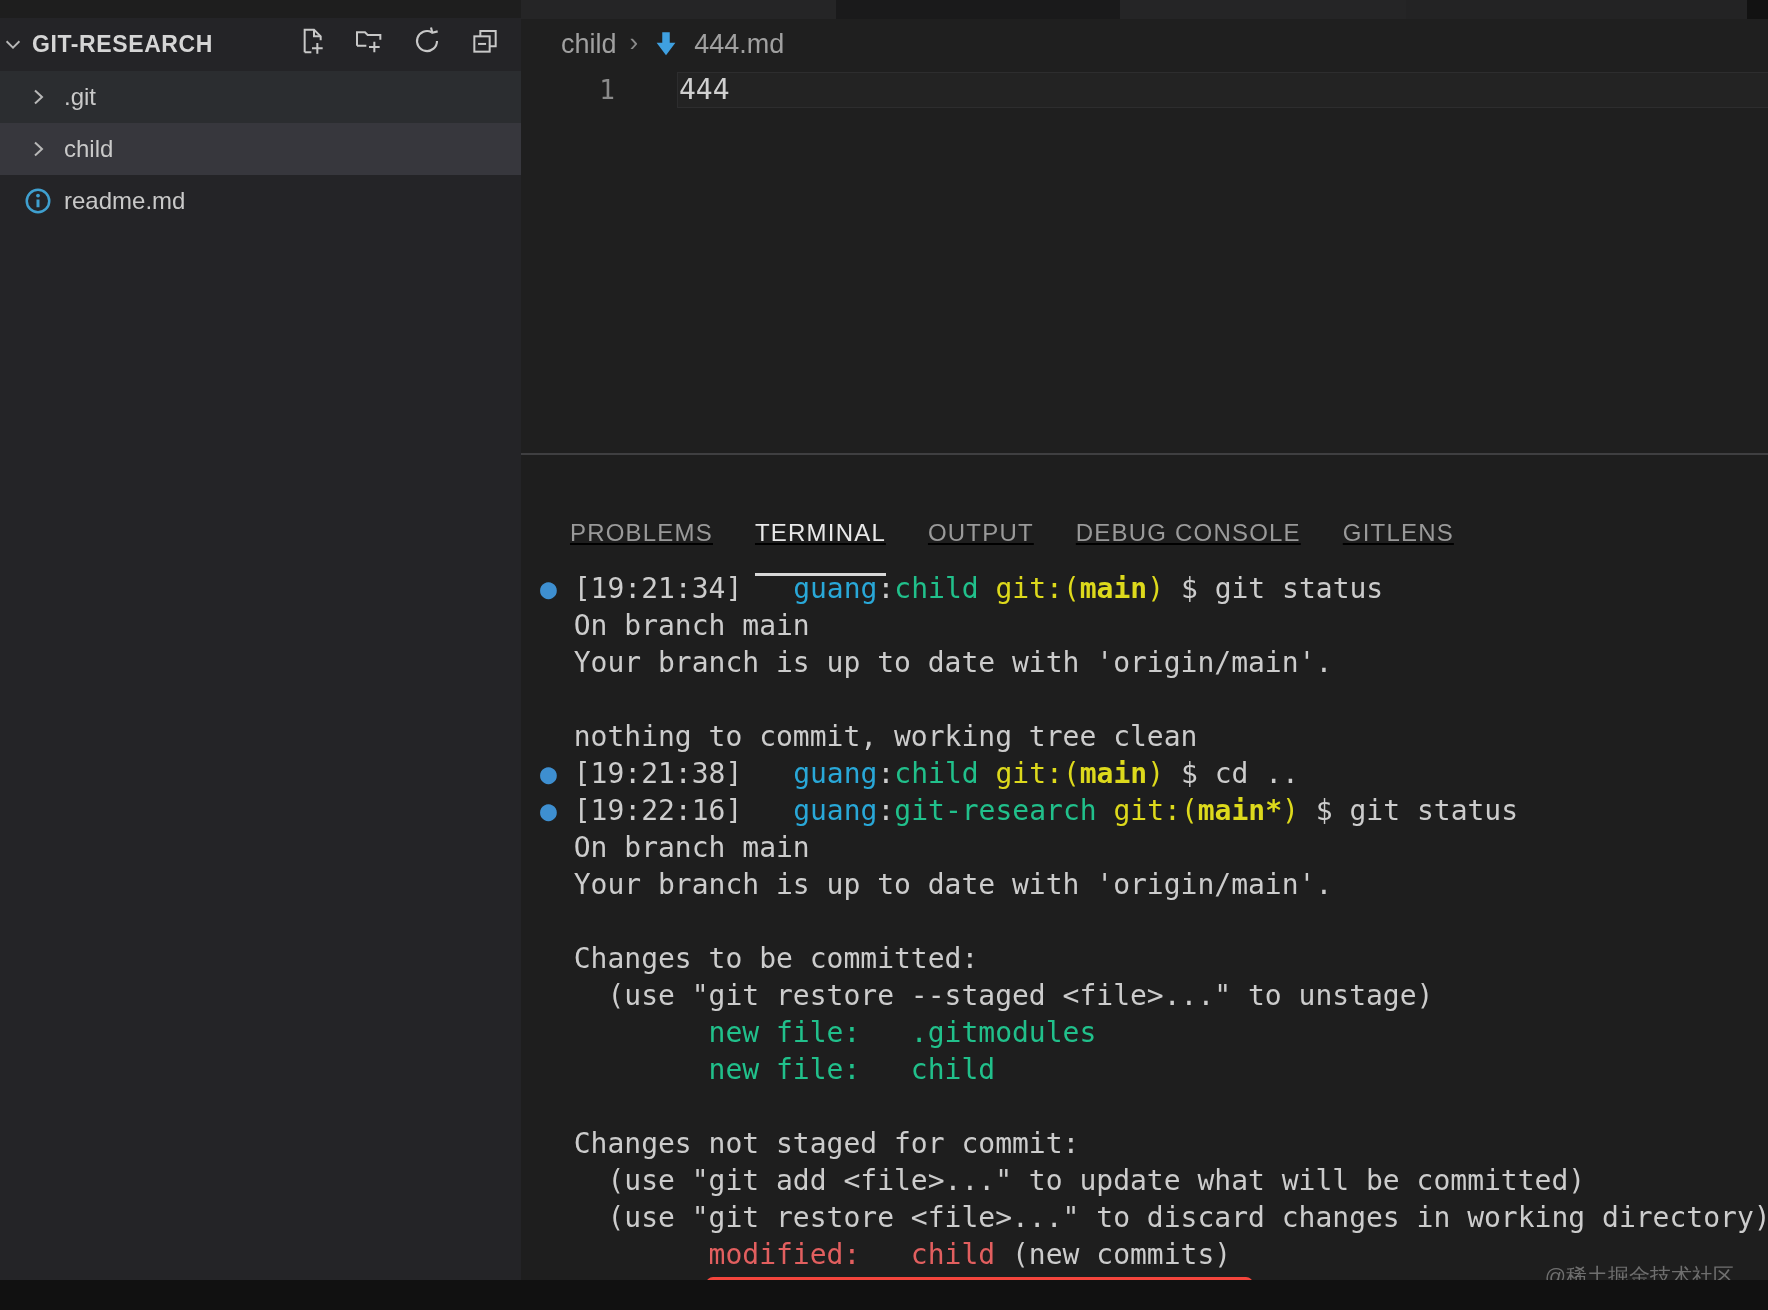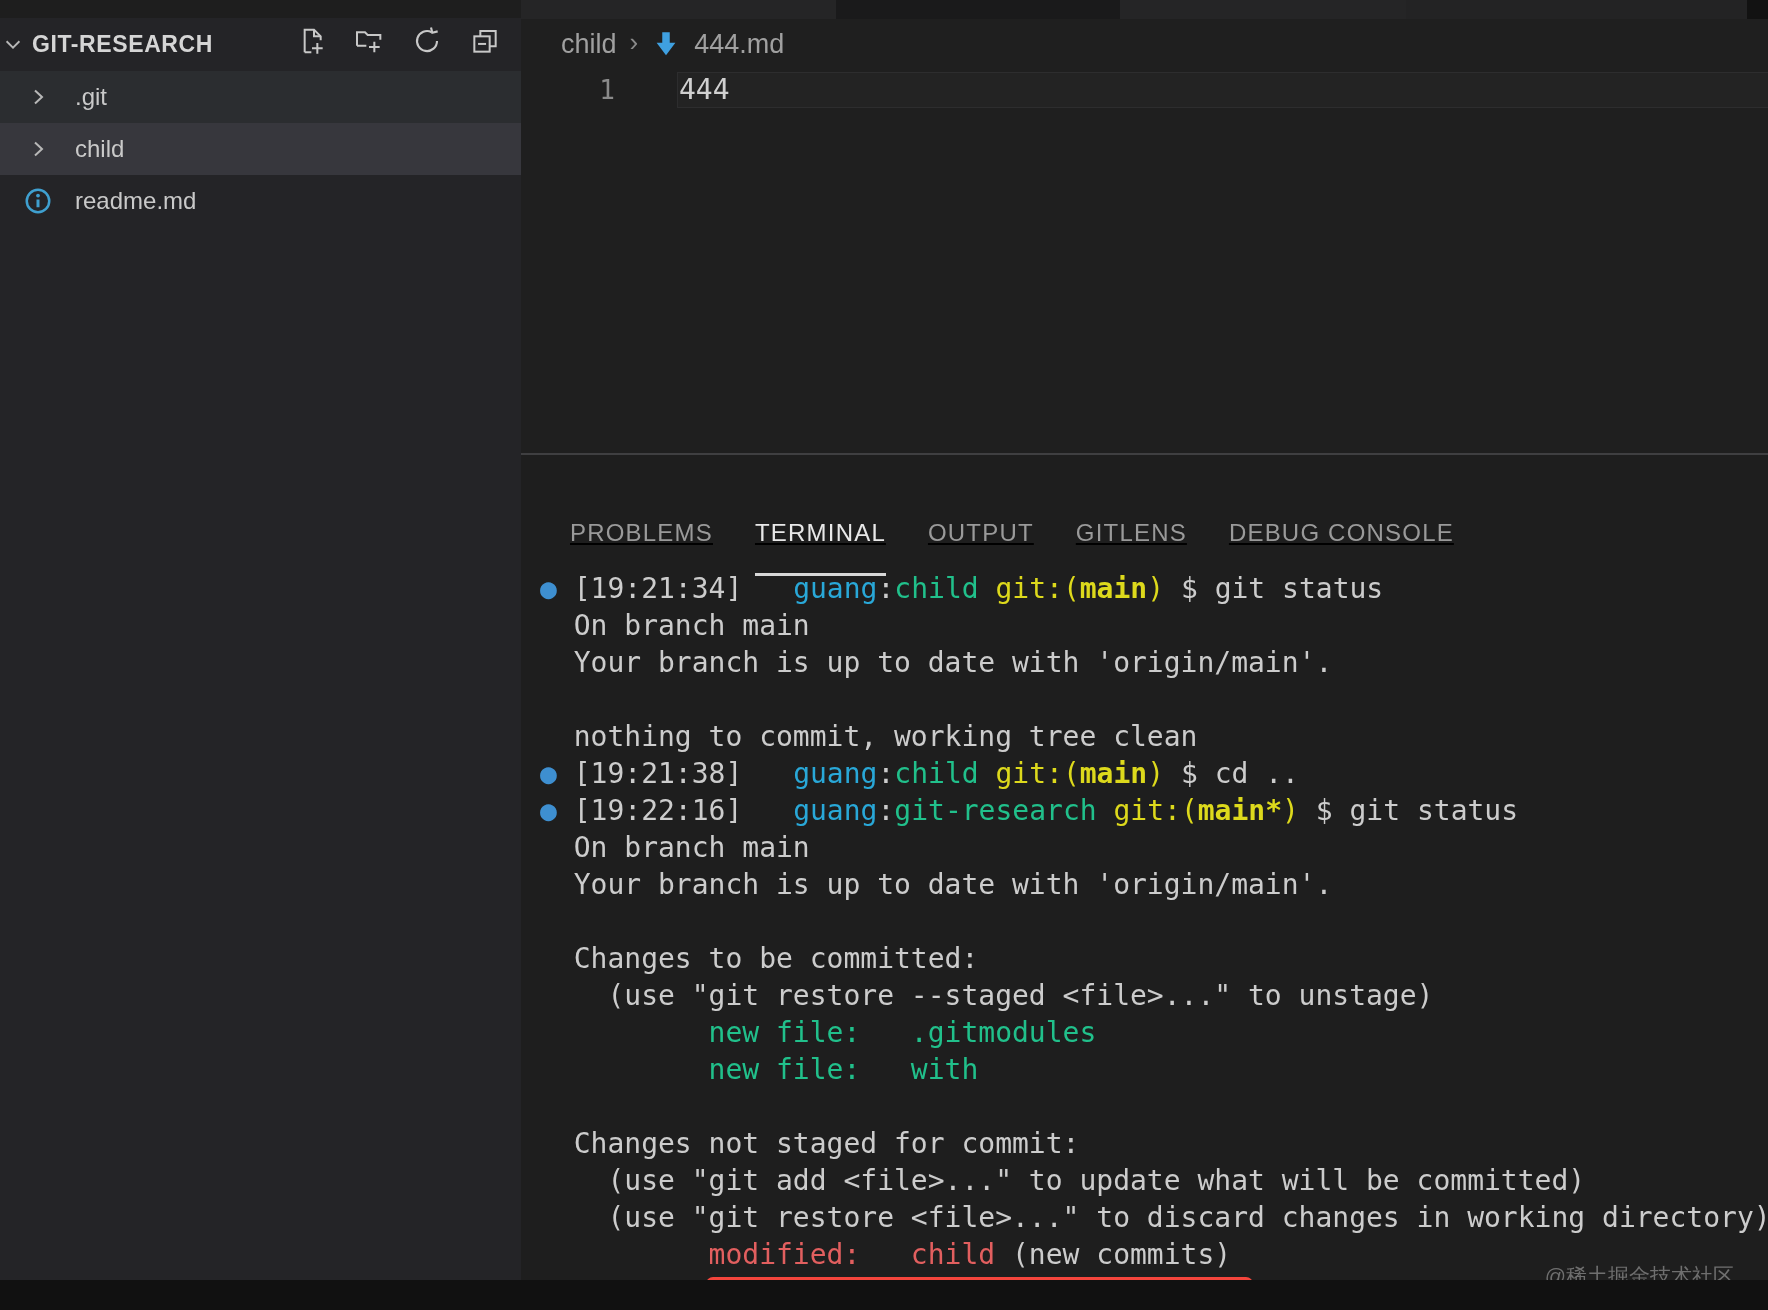--- a/index.html
+++ b/index.html
@@ -14,21 +14,21 @@
   .explorer-header{position:absolute;left:0;top:18px;width:521px;height:52px;display:flex;align-items:center;}
   .hdr-chevron{margin-left:2px;width:22px;height:22px;display:flex;align-items:center;justify-content:center;}
   .explorer-title{margin-left:8px;font-size:23px;font-weight:bold;letter-spacing:.6px;color:#d5d5d5;}
   .toolbar-btn{position:absolute;top:24px;width:34px;height:34px;display:flex;align-items:center;justify-content:center;cursor:pointer;}
   .tb-newfile{left:295px;} .tb-newfolder{left:352px;} .tb-refresh{left:410px;} .tb-collapse{left:468px;}
   .rows{position:absolute;left:0;top:71px;width:521px;}
   .row{height:52px;display:flex;align-items:center;padding-left:22px;box-sizing:border-box;cursor:pointer;}
   .row.hovered{background:#2b2d30;}
   .row.selected{background:#37373d;}
   .row .icon-box{width:32px;height:32px;display:flex;align-items:center;justify-content:center;flex:none;}
-  .row .label{margin-left:21px;font-size:24px;color:#c9c9c9;white-space:nowrap;}
+  .row .label{margin-left:10px;font-size:24px;color:#c9c9c9;white-space:nowrap;}
   
   .editor-area{position:absolute;left:521px;top:0;width:1247px;height:453px;background:#1f1f1f;}
   .tabstrip-seg{position:absolute;top:0;height:19px;}
   .breadcrumb{position:absolute;left:40px;top:24px;height:40px;display:flex;align-items:center;gap:13px;color:#a0a0a0;font-size:27px;}
   .bc-sep{color:#8a8a8a;font-size:26px;transform:translateY(-2px);}
   .cur-line{position:absolute;left:156px;right:0;top:72px;height:36px;background:#232323;border:1px solid #2d2d2e;border-right:none;box-sizing:border-box;}
   .gutter-num{position:absolute;left:20px;top:72px;width:74px;height:36px;line-height:36px;text-align:right;color:#8a8a8a;font-family:"DejaVu Sans Mono",monospace;font-size:26px;}
   .code-line{position:absolute;left:158px;top:72px;height:36px;line-height:36px;color:#d0d0d0;font-family:"DejaVu Sans Mono",monospace;font-size:28px;}
   
   .panel{position:absolute;left:521px;top:453px;width:1247px;height:857px;background:#1e1e1e;border-top:2px solid #3f3f41;box-sizing:border-box;}
@@ -150,38 +150,38 @@
     <div class="cur-line"></div>
     <div class="gutter-num">1</div>
     <div class="code-line">444</div>
   </div>
 
   <div class="panel"></div>
   <div class="panel-tabs">
       <div class="panel-tab">PROBLEMS</div>
       <div class="panel-tab active">TERMINAL</div>
       <div class="panel-tab">OUTPUT</div>
+      <div class="panel-tab">DEBUG CONSOLE</div>
       <div class="panel-tab">GITLENS</div>
-      <div class="panel-tab">DEBUG CONSOLE</div>
     </div>
   <div class="terminal">
       <div class="t-line"><span class="seg-b">● </span><span class="seg-f">[19:21:34] </span><span class="seg-c">guang</span><span class="seg-f">:</span><span class="seg-g">child</span><span class="seg-f"> </span><span class="seg-y">git:(</span><span class="seg-yb">main</span><span class="seg-y">)</span><span class="seg-f"> $ git status</span></div>
       <div class="t-line"><span class="seg-f">  On branch main</span></div>
       <div class="t-line"><span class="seg-f">  Your branch is up to date with 'origin/main'.</span></div>
       <div class="t-line"></div>
       <div class="t-line"><span class="seg-f">  nothing to commit, working tree clean</span></div>
       <div class="t-line"><span class="seg-b">● </span><span class="seg-f">[19:21:38] </span><span class="seg-c">guang</span><span class="seg-f">:</span><span class="seg-g">child</span><span class="seg-f"> </span><span class="seg-y">git:(</span><span class="seg-yb">main</span><span class="seg-y">)</span><span class="seg-f"> $ cd ..</span></div>
       <div class="t-line"><span class="seg-b">● </span><span class="seg-f">[19:22:16] </span><span class="seg-c">guang</span><span class="seg-f">:</span><span class="seg-g">git-research</span><span class="seg-f"> </span><span class="seg-y">git:(</span><span class="seg-yb">main*</span><span class="seg-y">)</span><span class="seg-f"> $ git status</span></div>
       <div class="t-line"><span class="seg-f">  On branch main</span></div>
       <div class="t-line"><span class="seg-f">  Your branch is up to date with 'origin/main'.</span></div>
       <div class="t-line"></div>
       <div class="t-line"><span class="seg-f">  Changes to be committed:</span></div>
       <div class="t-line"><span class="seg-f">    (use "git restore --staged &lt;file&gt;..." to unstage)</span></div>
       <div class="t-line"><span class="seg-f">          </span><span class="seg-g">new file:   .gitmodules</span></div>
-      <div class="t-line"><span class="seg-f">          </span><span class="seg-g">new file:   with</span></div>
+      <div class="t-line"><span class="seg-f">          </span><span class="seg-g">new file:   child</span></div>
       <div class="t-line"></div>
       <div class="t-line"><span class="seg-f">  Changes not staged for commit:</span></div>
       <div class="t-line"><span class="seg-f">    (use "git add &lt;file&gt;..." to update what will be committed)</span></div>
       <div class="t-line"><span class="seg-f">    (use "git restore &lt;file&gt;..." to discard changes in working directory)</span></div>
       <div class="t-line"><span class="seg-f">          </span><span class="seg-r">modified:   child</span><span class="seg-f"> (new commits)</span></div>
     </div>
 
   <div class="red-underline"></div>
   <div class="watermark">@稀土掘金技术社区</div>
   <div class="cursor-frag"></div>

